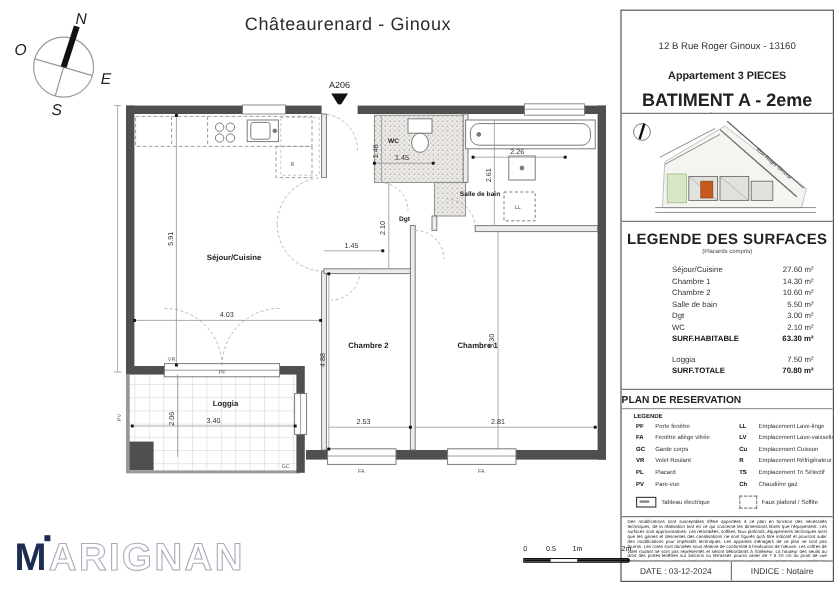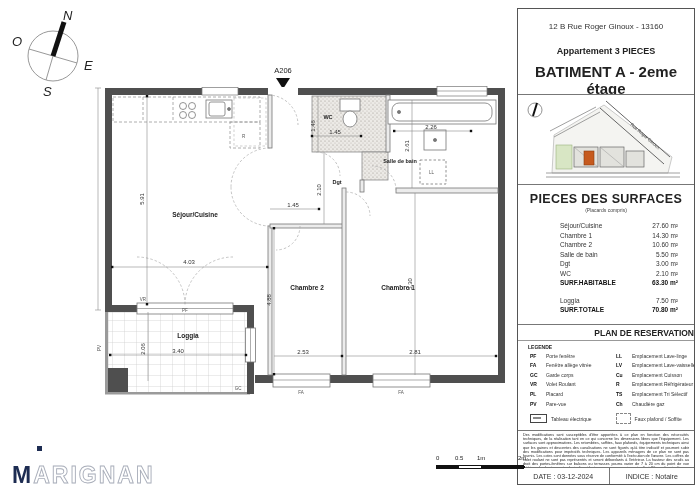--- a/index.html
+++ b/index.html
@@ -7,54 +7,54 @@
         font-family:"Liberation Sans",sans-serif;color:#222;}
   .abs{position:absolute;}
   
   #title{left:150px;top:12px;width:280px;text-align:center;font-size:15px;
          letter-spacing:.5px;color:#2b2b2b;}
   
   #panel{left:517px;top:8px;width:178px;height:477px;border:1px solid #555;
          display:flex;flex-direction:column;box-sizing:border-box;background:#fff;}
   .sect{border-bottom:1px solid #777;box-sizing:border-box;overflow:hidden;}
   #sect-info{height:86px;text-align:center;}
-  #info-address{margin-top:13px;font-size:8px;color:#333;}
+  #info-address{margin-top:25px;font-size:8px;color:#333;}
   #info-apt{margin-top:15px;font-size:9px;font-weight:bold;}
   #info-lot{margin-top:3px;font-size:9px;font-weight:bold;}
   #info-bld{margin-top:7px;font-size:15px;font-weight:bold;}
   #sect-map{height:91px;}
   #sect-surf{height:140px;text-align:center;}
   #surf-title{margin-top:7px;font-size:12.5px;font-weight:bold;letter-spacing:.3px;}
   #surf-sub{font-size:5px;color:#444;margin-top:1px;}
   #surf-rows{margin-top:8px;}
   .srow{display:flex;justify-content:space-between;padding:0 16px 0 42px;
         font-size:6.5px;line-height:9.5px;color:#333;text-align:left;}
   .srow.bold{font-weight:bold;color:#111;}
   .srow.gap{margin-top:8px;}
   #sect-res{height:107px;}
-  #res-title{font-size:8.5px;font-weight:bold;text-align:right;padding:3px 0 2px;
+  #res-title{font-size:8.5px;font-weight:bold;text-align:left;padding:3px 0 2px;
              border-bottom:1px solid #999;}
   #res-legend{font-size:5px;font-weight:bold;padding:3px 0 2px 10px;color:#222;}
   .lgrid{display:grid;grid-template-columns:16px 70px 16px 72px;
          padding-left:12px;font-size:5px;line-height:9.6px;color:#333;}
   .labbr{font-weight:bold;color:#111;}
   #res-icons{display:flex;align-items:center;padding:4px 0 0 12px;font-size:5px;color:#333;}
   #icon-te{width:15px;height:7px;border:.8px solid #444;margin-right:4px;position:relative;}
   #icon-te::after{content:"";position:absolute;left:2px;top:2px;width:8px;height:2px;background:#888;}
   #icon-fp{width:13px;height:9px;border:1px dashed #888;margin:0 4px 0 24px;}
   #sect-disc{height:37px;border-bottom:1px solid #777;}
   #disc-inner{width:352px;transform:scale(.5);transform-origin:0 0;
               font-size:7.5px;line-height:8.2px;text-align:justify;color:#222;
               padding:4px 10px;box-sizing:border-box;}
   #sect-foot{height:16px;border-bottom:none;display:flex;}
   .fcell{font-size:7px;color:#333;display:flex;align-items:center;justify-content:center;}
   #foot-date{width:52%;border-right:1px solid #777;box-sizing:border-box;}
   #foot-ind{width:48%;}
   
-  #logo{left:12px;top:462px;font-size:23px;font-weight:800;letter-spacing:2px;white-space:nowrap;}
+  #logo{left:12px;top:446px;font-size:32px;font-weight:800;letter-spacing:2px;white-space:nowrap;}
   #logo .m{color:#1d2c52;}
   #logo .rest{color:#fff;-webkit-text-stroke:.9px #a8adb9;}
   #logo-dot{left:37px;top:446px;width:5px;height:5px;background:#1d2c52;}
   
   #scale{left:436px;top:455px;width:95px;font-size:6px;color:#222;}
   #scale-labels{position:relative;height:8px;}
   #scale-labels span{position:absolute;top:0;}
   #sl0{left:0;} #sl05{left:19px;} #sl1{left:41px;} #sl2{left:82px;}
   #scale-bar{position:relative;margin-top:2px;width:88px;height:4px;border:.8px solid #111;box-sizing:border-box;}
   .sb{position:absolute;top:0;bottom:0;}
@@ -73,20 +73,21 @@
     <circle cx="45" cy="50" r="25" fill="none" stroke="#999" stroke-width="1"></circle>
     <line x1="21" y1="43" x2="69" y2="57" stroke="#999" stroke-width="1"></line>
     <line x1="38" y1="74" x2="52" y2="26" stroke="#999" stroke-width="1"></line>
     <line x1="45" y1="50" x2="56" y2="16" stroke="#111" stroke-width="5"></line>
     <text x="55" y="14" font-size="13" font-style="italic" fill="#222">N</text>
     <text x="4" y="40" font-size="13" font-style="italic" fill="#222">O</text>
     <text x="76" y="64" font-size="13" font-style="italic" fill="#222">E</text>
     <text x="35" y="90" font-size="13" font-style="italic" fill="#222">S</text>
   </svg>
 
+  <div class="abs" id="title">Châteaurenard - Ginoux</div>
 
   <svg class="abs" style="left:88px;top:56px" width="430" height="354" viewBox="0 0 430 354">
     <defs>
       <pattern id="stipple" width="4" height="4" patternUnits="userSpaceOnUse">
         <rect width="4" height="4" fill="#eceae6"></rect>
         <circle cx="1" cy="1" r=".6" fill="#99948c"></circle>
         <circle cx="3" cy="3" r=".5" fill="#b3aea6"></circle>
       </pattern>
       <pattern id="tiles" width="12" height="11" patternUnits="userSpaceOnUse">
         <path d="M12 0H0V11" fill="none" stroke="#c9c9c9" stroke-width=".7"></path>
@@ -286,21 +287,21 @@
         <line x1="56" y1="52" x2="80" y2="72" stroke="#999" stroke-width=".5"></line>
         <line x1="82" y1="52" x2="106" y2="72" stroke="#999" stroke-width=".5"></line>
         <rect x="66" y="56" width="10" height="14" fill="#c65a1e" stroke="#8a3c10" stroke-width=".6"></rect>
         <circle cx="17" cy="15" r="7" fill="none" stroke="#777" stroke-width=".8"></circle>
         <line x1="15" y1="21" x2="19" y2="8" stroke="#111" stroke-width="2"></line>
         <text x="112" y="30" font-size="4.5" fill="#444" transform="rotate(41 112 30)">Rue Roger Ginoux</text>
       </svg>
     </div>
 
     <div class="sect" id="sect-surf">
-      <div id="surf-title">PIECES DES SURFACES</div>
+      <div id="surf-title">LEGENDE DES SURFACES</div>
       <div id="surf-sub">(Placards compris)</div>
       <div id="surf-rows">
         <div class="srow">
             <span>Séjour/Cuisine</span>
             <span>27.60 m²</span>
           </div>
         <div class="srow">
             <span>Chambre 1</span>
             <span>14.30 m²</span>
           </div>

